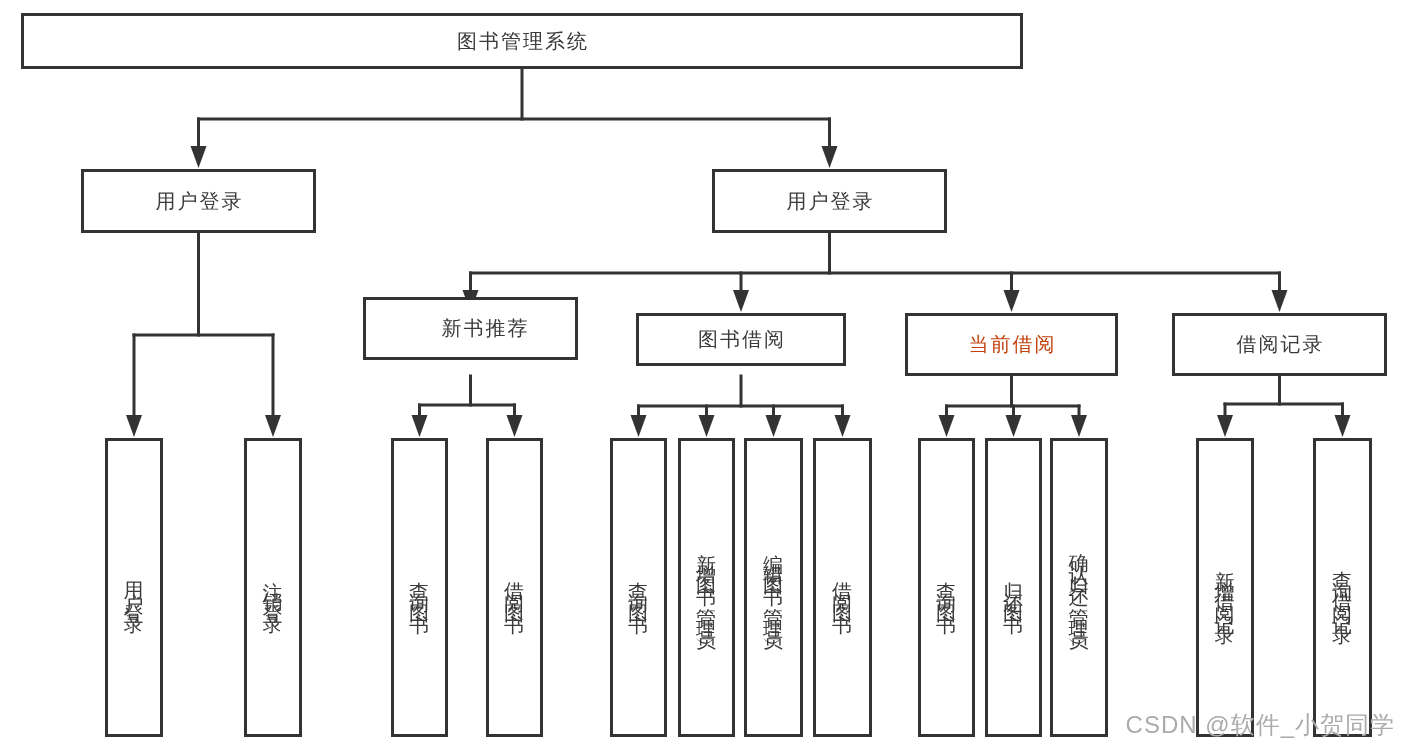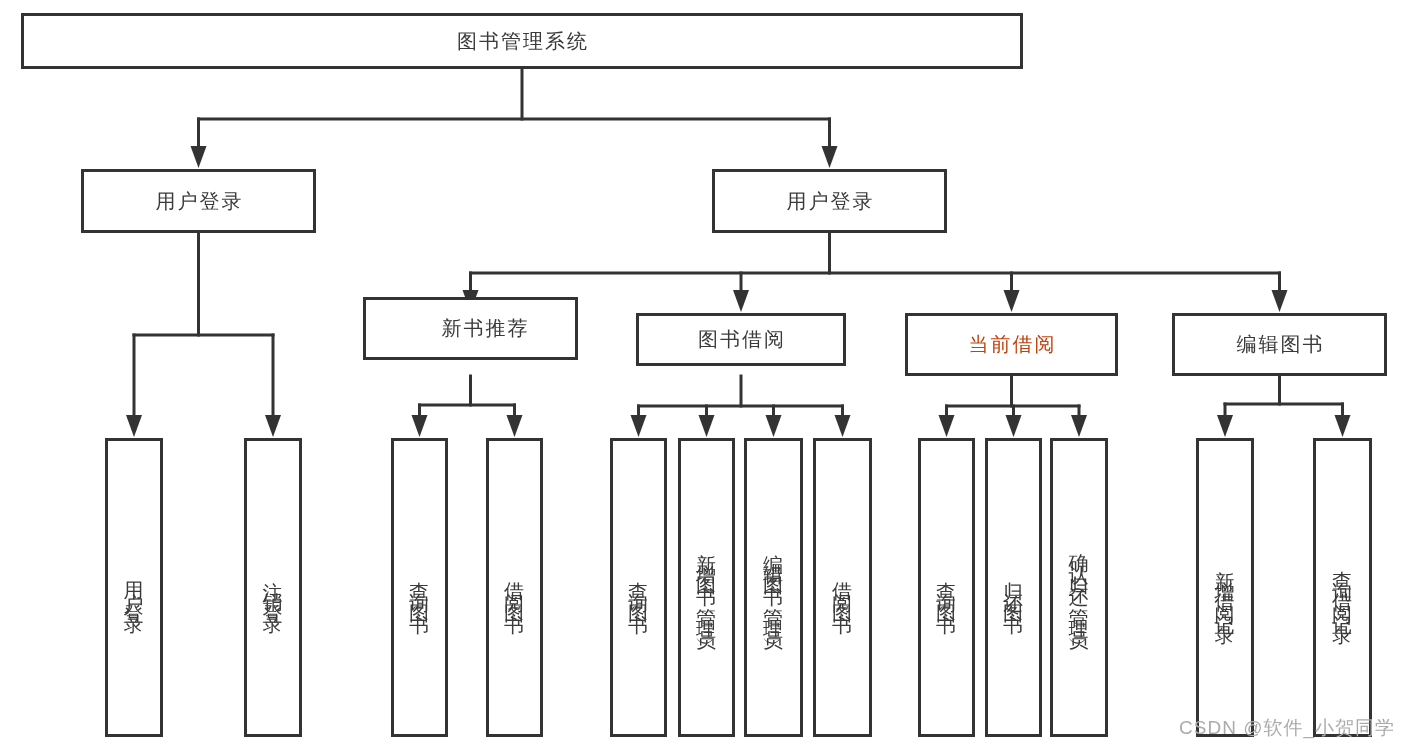--- a/index.html
+++ b/index.html
@@ -48,21 +48,21 @@
     text-orientation: mixed;
     letter-spacing: 11px;
     line-height: 1;
     font-size: 20px;
     white-space: nowrap;
   }
   #watermark {
     position: absolute;
     right: 10px;
     bottom: 6px;
-    font-size: 19px;
+    font-size: 24px;
     color: #ababab;
     letter-spacing: 1px;
     white-space: nowrap;
   }
 </style>
 </head>
 <body>
 
 <div id="canvas">
   <svg id="connector-svg" width="1405" height="747">
@@ -132,21 +132,21 @@
       <div class="box h" style="left: 363px; top: 297px; width: 215px; height: 63px; border-color: rgb(51, 51, 51); padding-left: 28px;">
         <span class="label" style="color: rgb(58, 58, 58);">新书推荐</span>
       </div>
       <div class="box h" style="left: 636px; top: 313px; width: 210px; height: 53px; border-color: rgb(51, 51, 51);">
         <span class="label" style="color: rgb(58, 58, 58);">图书借阅</span>
       </div>
       <div class="box h" style="left: 905px; top: 313px; width: 213px; height: 63px; border-color: rgb(51, 51, 51);">
         <span class="label" style="color: #c2410c;">当前借阅</span>
       </div>
       <div class="box h" style="left: 1172px; top: 313px; width: 215px; height: 63px; border-color: rgb(51, 51, 51);">
-        <span class="label" style="color: rgb(58, 58, 58);">编辑图书</span>
+        <span class="label" style="color: rgb(58, 58, 58);">借阅记录</span>
       </div>
       <div class="box v" style="left: 105px; top: 438px; width: 58px; height: 299px; border-color: rgb(51, 51, 51);">
         <span class="label" style="color: rgb(58, 58, 58);">用户登录</span>
       </div>
       <div class="box v" style="left: 244px; top: 438px; width: 58px; height: 299px; border-color: rgb(51, 51, 51);">
         <span class="label" style="color: rgb(58, 58, 58);">注销登录</span>
       </div>
       <div class="box v" style="left: 391px; top: 438px; width: 57px; height: 299px; border-color: rgb(51, 51, 51);">
         <span class="label" style="color: rgb(58, 58, 58);">查询图书</span>
       </div>

